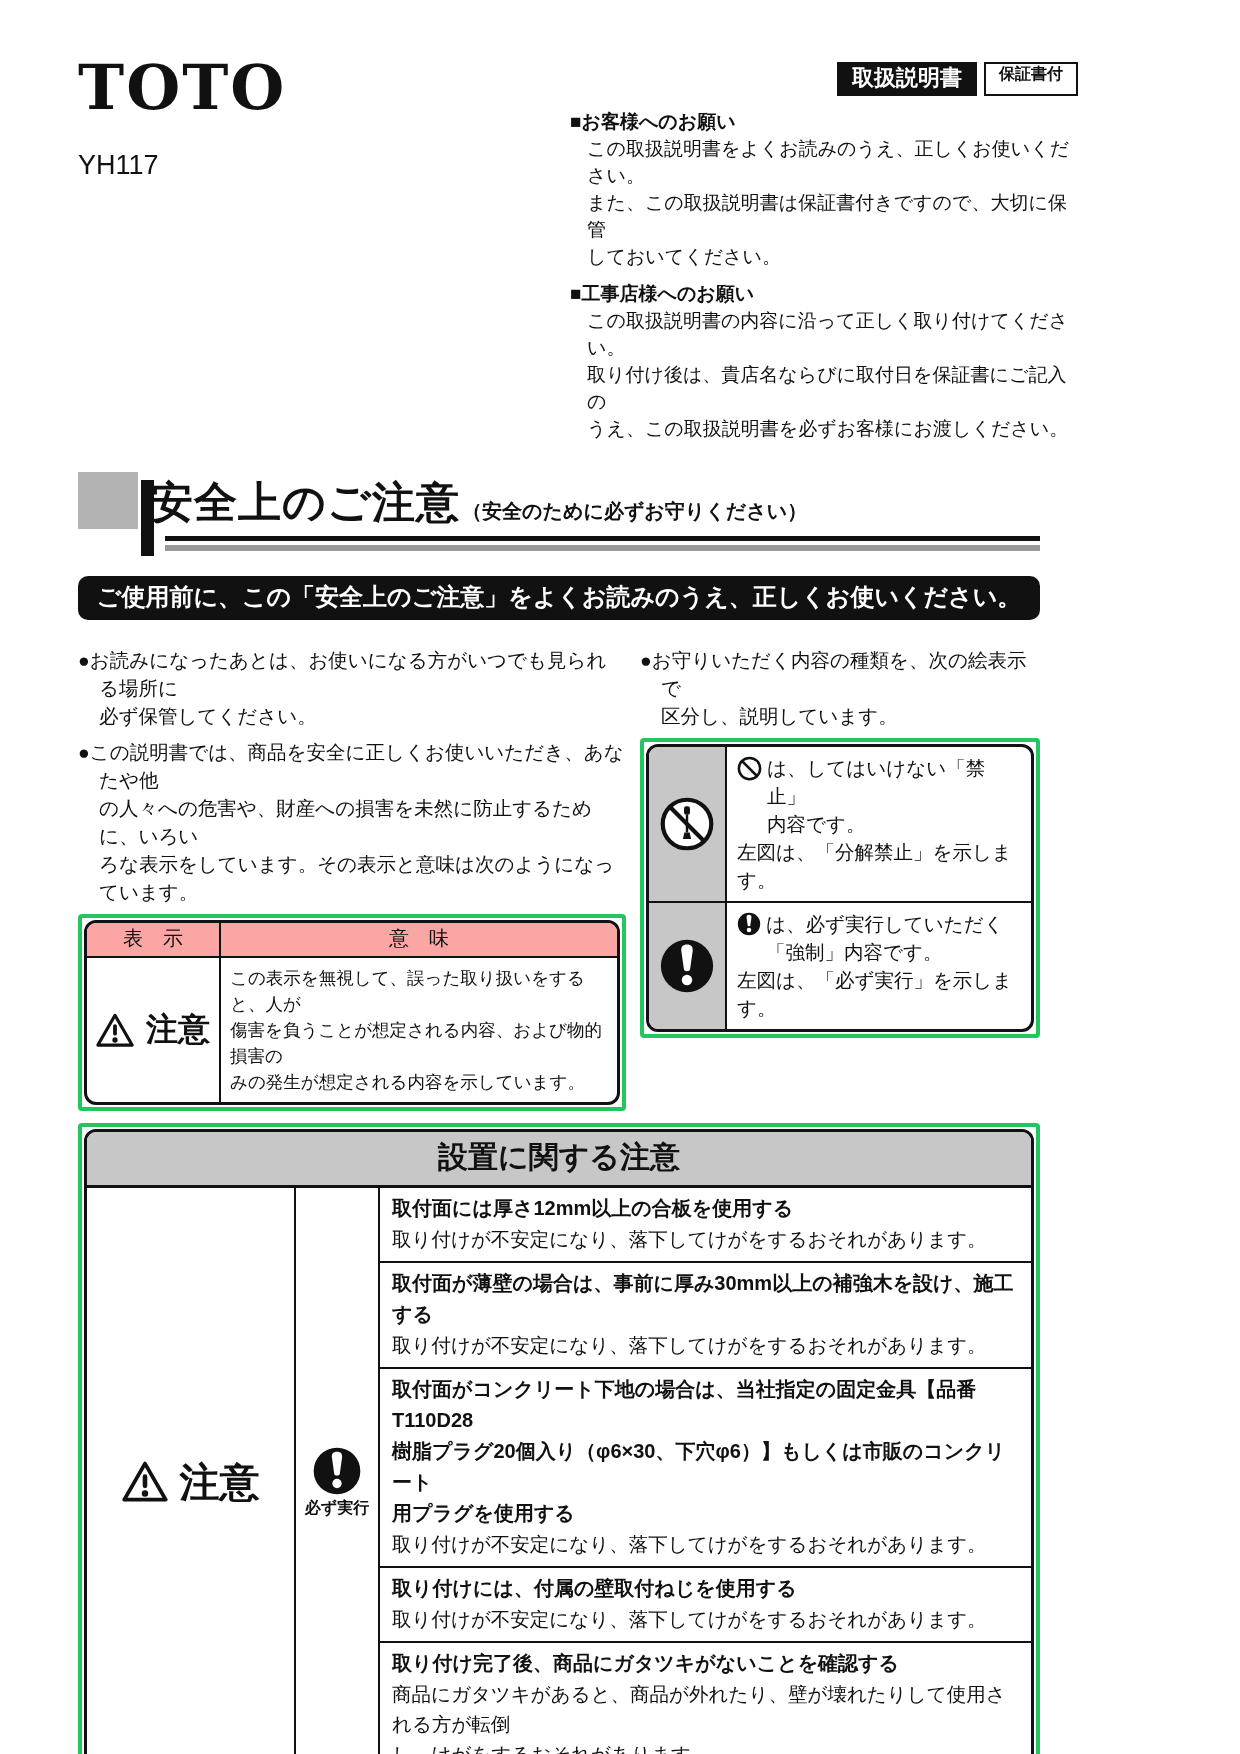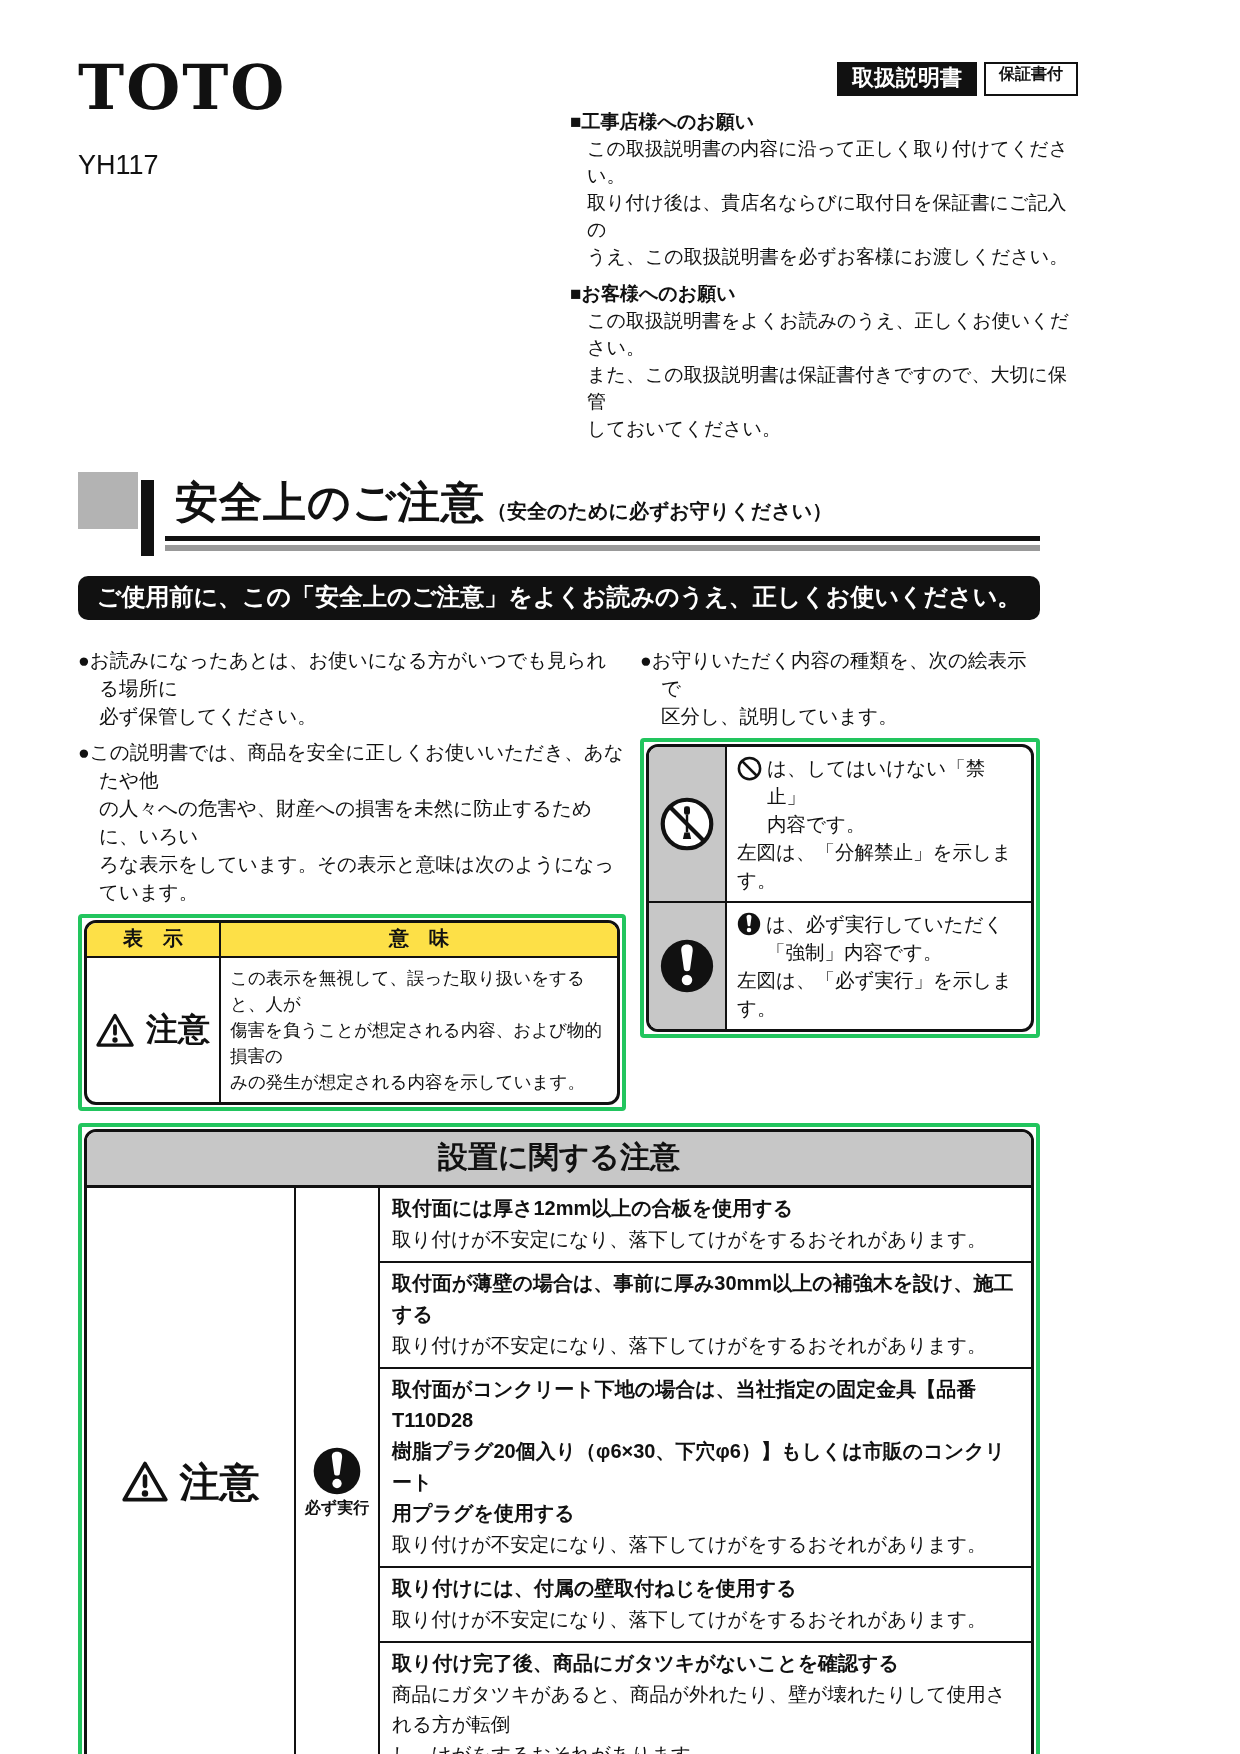--- a/index.html
+++ b/index.html
@@ -19,42 +19,42 @@
   .badge-k { background:#111; color:#fff; font-weight:bold; font-size:22px; padding:1px 15px 3px; }
   .badge-o { border:2px solid #111; color:#111; font-weight:bold; font-size:16px; padding:0 13px 1px; }
   .note { margin-bottom:10px; }
   .note-title { font-weight:bold; font-size:19px; line-height:27px; }
   .note-body { font-size:19px; line-height:27px; padding-left:17px; }
 
   
   .sec-head { position:relative; height:102px; margin-top:14px; }
   .sec-sq { position:absolute; left:0; top:6px; width:60px; height:57px; background:#b3b3b3; }
   .sec-bar { position:absolute; left:63px; top:14px; width:13px; height:76px; background:#111; }
-  .sec-title-row { position:absolute; left:97px; top:10px; display:flex; align-items:flex-end; }
+  .sec-title-row { position:absolute; left:72px; top:10px; display:flex; align-items:flex-end; }
   .sec-title { font-size:43px; font-weight:bold; letter-spacing:1px; line-height:52px; }
   .sec-sub { font-size:20px; font-weight:600; line-height:34px; margin-left:2px; }
   .rule-b { position:absolute; left:87px; right:0; top:70px; height:5px; background:#111; }
   .rule-g { position:absolute; left:87px; right:0; top:79px; height:6px; background:#999; }
 
   
   .banner { background:#111; color:#fff; font-weight:bold; font-size:24px; text-align:center; border-radius:10px; padding:5px 0 7px; margin-top:8px; }
 
   
   .cols { display:flex; gap:14px; margin-top:26px; }
   .col-l { width:548px; }
   .col-r { width:400px; }
   .bullet { font-size:19.5px; line-height:28px; padding-left:21px; text-indent:-21px; margin-bottom:8px; }
 
   
   .rbox { border:4px solid #22c55e; border-radius:4px; padding:2px; background:#fff; }
   .rbox-in { border:3px solid #111; border-radius:12px; overflow:hidden; background:#fff; }
 
   
   .mt { width:100%; border-collapse:collapse; }
-  .mt th { background:#fde047; font-size:20px; font-weight:bold; text-align:center; border-bottom:2px solid #111; padding:2px 0 4px; }
+  .mt th { background:#fca5a5; font-size:20px; font-weight:normal; text-align:center; border-bottom:2px solid #111; padding:2px 0 4px; }
   .mt th + th { border-left:2px solid #111; }
   .mt-sign { width:130px; text-align:center; font-size:32px; font-weight:bold; vertical-align:middle; }
   .mt-mean { border-left:2px solid #111; font-size:17.5px; line-height:26px; padding:7px 9px; }
 
   
   .pg-row { display:flex; min-height:84px; }
   .pg-row + .pg-row { border-top:2px solid #111; }
   .pg-icon { width:76px; background:#c7c7c7; display:flex; align-items:center; justify-content:center; border-right:2px solid #111; flex:none; }
   .pg-text { flex:1; padding:7px 10px; font-size:19.5px; line-height:28px; }
   .pg-lead { display:flex; }
@@ -86,30 +86,30 @@
     <div class="hdr-left">
       <div class="brand">TOTO</div>
       <div class="model">YH117</div>
     </div>
     <div class="hdr-right">
       <div class="badges">
         <span class="badge-k">取扱説明書</span>
         <span class="badge-o">保証書付</span>
       </div>
       <div class="note">
+        <div class="note-title">■お客様へのお願い</div>
+        <div class="note-body pl">この取扱説明書をよくお読みのうえ、正しくお使いください。
+また、この取扱説明書は保証書付きですので、大切に保管
+しておいてください。</div>
+      </div>
+      <div class="note">
         <div class="note-title">■工事店様へのお願い</div>
         <div class="note-body pl">この取扱説明書の内容に沿って正しく取り付けてください。
 取り付け後は、貴店名ならびに取付日を保証書にご記入の
 うえ、この取扱説明書を必ずお客様にお渡しください。</div>
-      </div>
-      <div class="note">
-        <div class="note-title">■お客様へのお願い</div>
-        <div class="note-body pl">この取扱説明書をよくお読みのうえ、正しくお使いください。
-また、この取扱説明書は保証書付きですので、大切に保管
-しておいてください。</div>
       </div>
     </div>
   </div>
 
   <div class="content">
 
     <div class="sec-head">
       <div class="sec-sq"></div>
       <div class="sec-bar"></div>
       <div class="sec-title-row">

